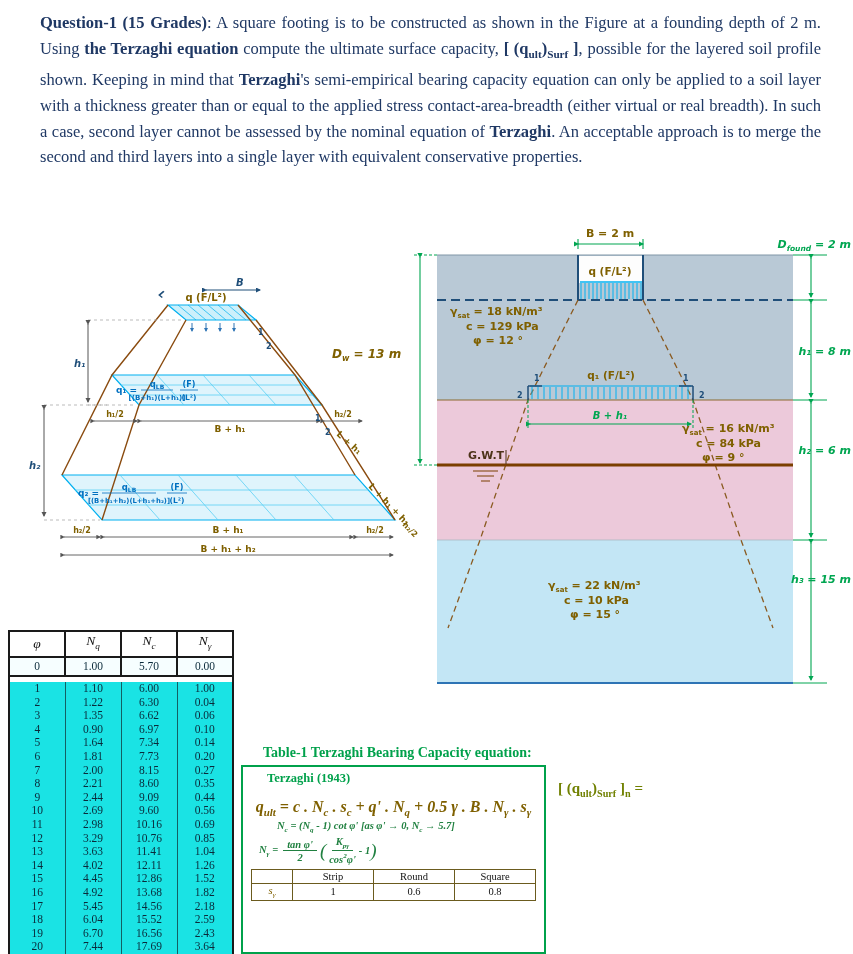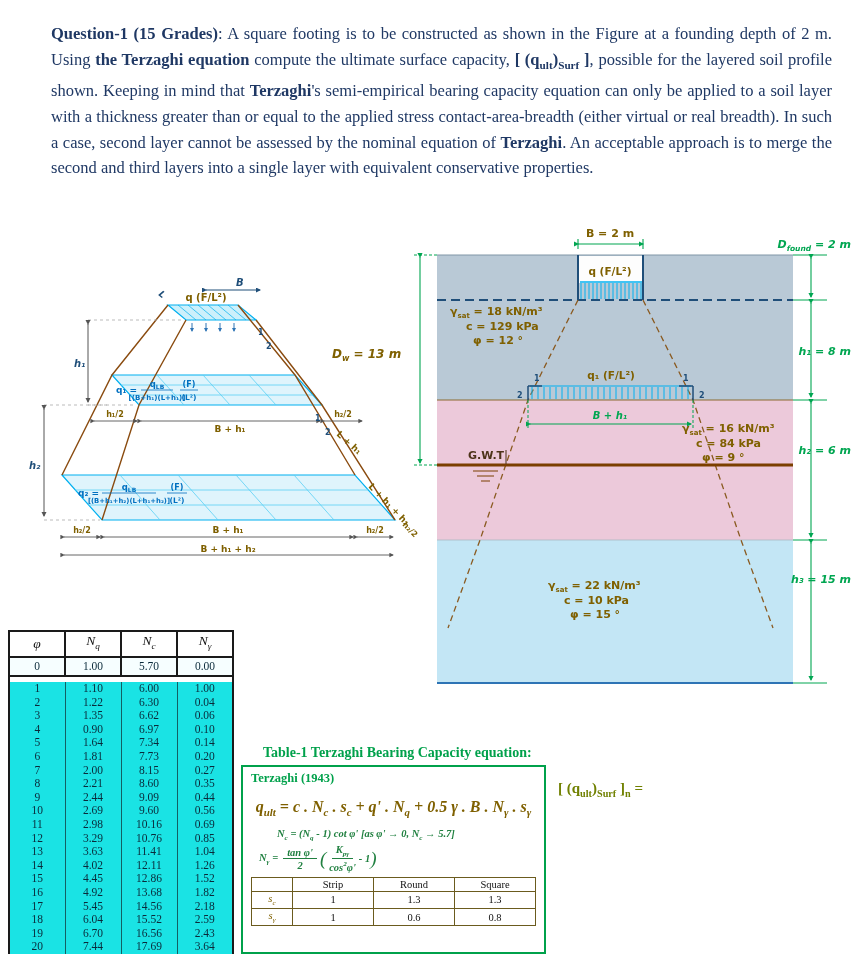--- a/index.html
+++ b/index.html
@@ -1,21 +1,21 @@
 <!DOCTYPE html>
 <html><head>
 <meta charset="utf-8">
 <style>
   html,body{margin:0;padding:0;}
   body{width:853px;height:954px;position:relative;background:#ffffff;
        font-family:"Liberation Serif", serif;overflow:hidden;}
   .page{position:absolute;inset:0;}
 
   
-  .question{position:absolute;left:35px;top:5px;width:781px;margin:16px;
+  .question{position:absolute;left:35px;top:5px;width:781px;margin:5px;
     font-size:16.5px;line-height:25.6px;text-align:justify;color:#1F3864;}
   .question b{font-weight:bold;}
   sub{font-size:68%;}
   sup{font-size:68%;}
 
   
   .factors{position:absolute;left:8px;top:630px;border-collapse:collapse;
     border:2px solid #1a1a1a;background:#fff;font-family:"Liberation Serif", serif;}
   .factors td{width:54px;text-align:center;font-size:11.5px;line-height:13.6px;
     color:#0a2a3a;padding:0;}
@@ -25,30 +25,30 @@
   .factors .gaprow td{height:5px;border:none;background:#fff;}
   .factors .cyanbody td{background:#1ae3e4;border-left:1px solid #135f63;
     border-right:1px solid #135f63;height:13.6px;}
   .factors .cyanbody tr:last-child td{border-bottom:2px solid #1a1a1a;margin-left:16px;}
 
   
   .tbox-title{position:absolute;left:263px;top:745px;color:#00A14B;
     font-weight:bold;font-size:14px;}
   .tbox{position:absolute;left:241px;top:765px;width:301px;height:185px;
     border:2px solid #00A14B;background:#fff;font-size:11px;}
-  .tbox-author{color:#00A14B;font-weight:bold;font-size:12.5px;margin:4px 0 0 8px;}
+  .tbox-author{color:#00A14B;font-weight:bold;font-size:12.5px;margin:4px 0 0 24px;}
   .f.qult{color:#7F6000;font-style:italic;text-align:center;margin-top:12px;
     font-size:16px;font-weight:bold;}
   .frow{display:flex;align-items:center;margin:2px 0 2px 16px;color:#208040;
     font-style:italic;font-size:10.5px;font-weight:bold;}
   .frow .lhs{margin-right:2px;}
   .frac{display:inline-flex;flex-direction:column;align-items:center;margin:0 3px;}
   .frac .num{border-bottom:1px solid currentColor;padding:0 4px;}
   .frac .den{padding-top:1px;}
-  .f.ncline{margin:10px 0 2px 34px;color:#208040;font-style:italic;
+  .f.ncline{margin:2px 0 2px 34px;color:#208040;font-style:italic;
     font-size:10.5px;font-weight:bold;}
   .paren{font-size:19px;font-weight:normal;}
   .spacing{margin:4px auto 0;border-collapse:collapse;}
   .spacing td{border:1px solid #6b5b1e;font-size:10.5px;text-align:center;
     padding:1px 4px;color:#111;font-weight:normal;min-width:72px;}
   .spacing td.slabel, .spacing td:first-child{min-width:32px;color:#7F6000;
     font-style:italic;}
 
   
   .maineq{position:absolute;left:558px;top:780px;display:flex;align-items:center;
@@ -523,26 +523,20 @@
       <thead>
         <tr>
           <td></td>
           <td>Strip</td>
           <td>Round</td>
           <td>Square</td>
         </tr>
       </thead>
       <tbody>
           <tr>
-            <td class="slabel"><span>s</span><sub>c</sub></td>
-            <td>1</td>
-            <td>1.3</td>
-            <td>1.3</td>
-          </tr>
-          <tr>
             <td class="slabel"><span>s</span><sub>γ</sub></td>
             <td>1</td>
             <td>0.6</td>
             <td>0.8</td>
           </tr>
         </tbody>
     </table>
   </div>
 
   <div class="maineq">

